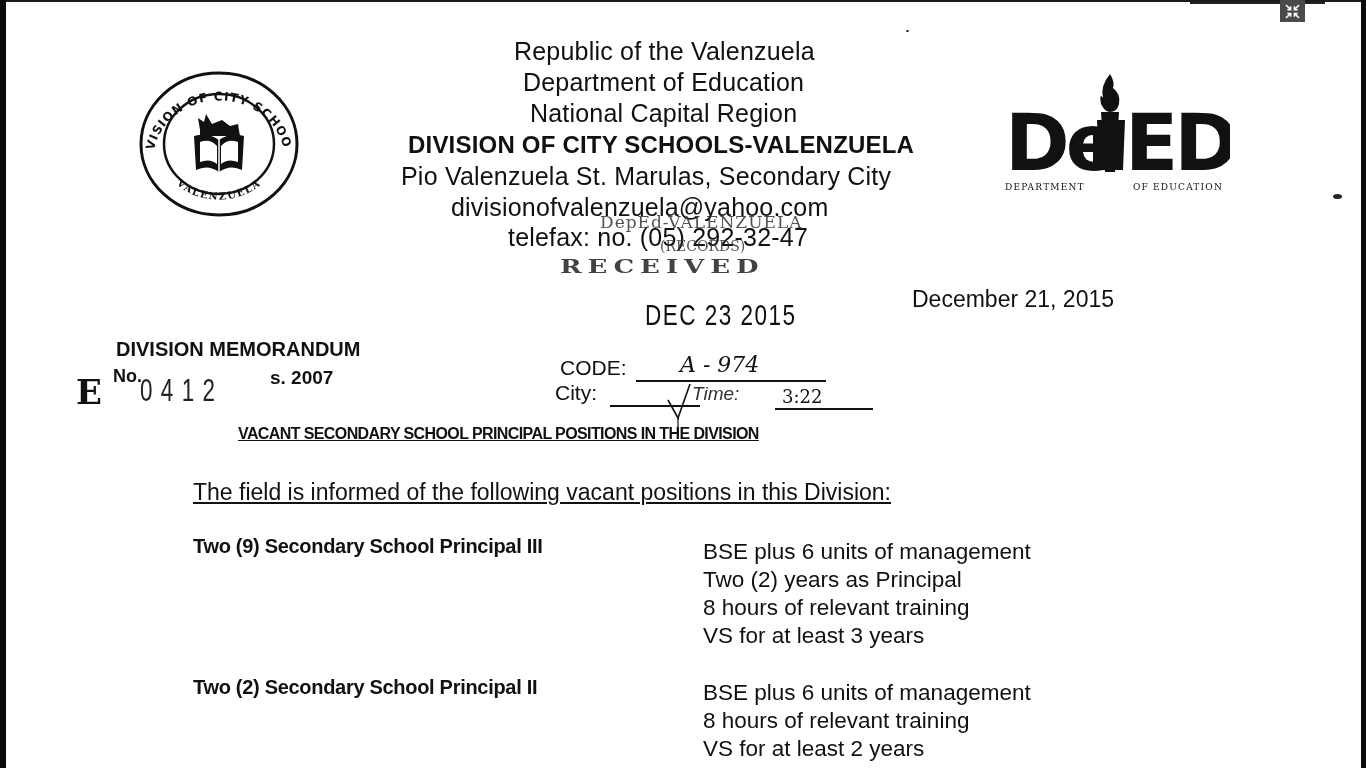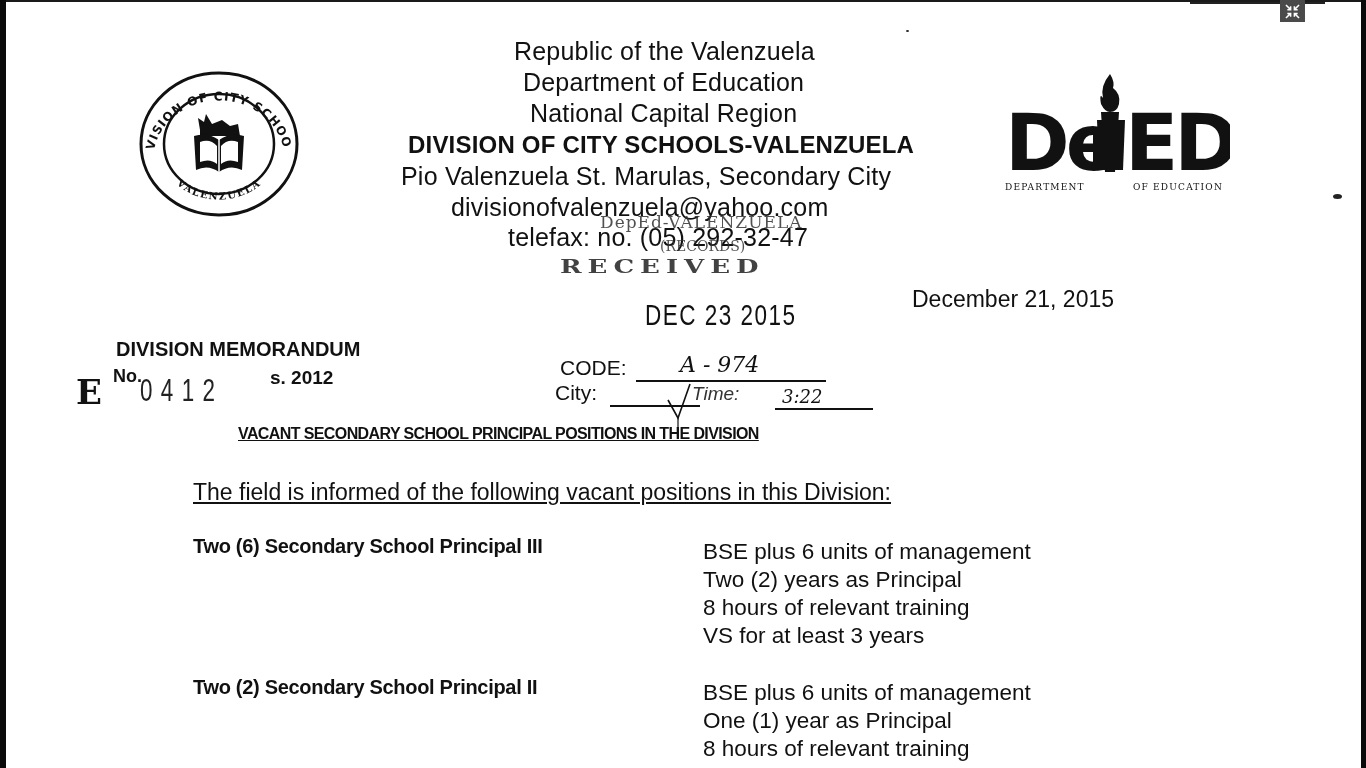--- a/index.html
+++ b/index.html
@@ -47,21 +47,21 @@
     }
     .memo-series { position:absolute; left:270px; top:367px; font-size:19px; font-weight:bold; }
 
     .code-label { position:absolute; left:560px; top:356px; font-size:21px; }
     .code-line { position:absolute; left:636px; top:380px; width:190px; height:2px; background:#111; }
     .code-value { position:absolute; left:680px; top:352px; font-family:"DejaVu Serif", serif; font-style:italic; font-size:22px; }
     .sign-label { position:absolute; left:555px; top:381px; font-size:21px; }
     .sign-line { position:absolute; left:610px; top:405px; width:90px; height:2px; background:#111; }
     .time-label { position:absolute; left:692px; top:383px; font-size:19px; color:#333;font-style:italic; }
     .time-line { position:absolute; left:775px; top:408px; width:98px; height:2px; background:#111; }
-    .time-value { position:absolute; left:782px; top:386px; font-family:"DejaVu Serif", serif; font-style:italic; font-size:18px; }
+    .time-value { position:absolute; left:782px; top:386px; font-family:"DejaVu Serif", serif; font-size:18px; }
     .check-mark { position:absolute; left:660px; top:382px; width:50px; height:50px; }
 
     .subject { position:absolute; left:238px; top:425px; font-size:16px; font-weight:bold; letter-spacing:-0.6px;text-decoration:underline; }
     .intro { position:absolute; left:193px; top:479px; font-size:23px;text-decoration:underline; }
 
     .pos-title { position:absolute; left:193px; font-size:20px; font-weight:bold; letter-spacing:-0.3px; }
     .req { position:absolute; left:703px; font-size:22.5px; line-height:28px; }
     .req div { white-space:nowrap; }
 
     .speck { position:absolute; background:#222; border-radius:50%; }
@@ -128,48 +128,47 @@
 <div class="stamp-overlay" style="left:660px; top:238px; font-size:14px;">(RECORDS)</div>
 <div class="received-stamp">RECEIVED</div>
 <div class="stamp-date">DEC 23 2015</div>
 
 <div class="memo-date">December 21, 2015</div>
 
 <div class="memo-title">DIVISION MEMORANDUM</div>
 <div class="memo-e">E</div>
 <div class="memo-no-label">No.</div>
 <div class="memo-no-value">0412</div>
-<div class="memo-series">s. 2012</div>
+<div class="memo-series">s. 2007</div>
 
 <div class="code-label">CODE:</div>
 <div class="code-line"></div>
 <div class="code-value">A - 974</div>
 <div class="sign-label">City:</div>
 <div class="sign-line"></div>
 <svg class="check-mark" viewBox="0 0 50 50">
   <path d="M8 18 L18 36 L30 2" stroke="#111" stroke-width="1.6" fill="none"></path>
   <path d="M18 36 L18 48" stroke="#111" stroke-width="1.2" fill="none"></path>
 </svg>
 <div class="time-label">Time:</div>
 <div class="time-line"></div>
 <div class="time-value">3:22</div>
 
 <div class="subject">VACANT SECONDARY SCHOOL PRINCIPAL POSITIONS IN THE DIVISION</div>
 <div class="intro">The field is informed of the following vacant positions in this Division:</div>
 
-<div class="pos-title" style="top:535px;">Two (6) Secondary School Principal III</div>
+<div class="pos-title" style="top:535px;">Two (9) Secondary School Principal III</div>
 <div class="req" style="top:538px;">
   <div>BSE plus 6 units of management</div>
   <div>Two (2) years as Principal</div>
   <div>8 hours of relevant training</div>
   <div>VS for at least 3 years</div>
 </div>
 
 <div class="pos-title" style="top:676px;">Two (2) Secondary School Principal II</div>
 <div class="req" style="top:679px;">
   <div>BSE plus 6 units of management</div>
-  <div>One (1) year as Principal</div>
   <div>8 hours of relevant training</div>
   <div>VS for at least 2 years</div>
 </div>
 
 <div class="speck" style="left:1333px; top:194px; width:9px; height:5px;"></div>
 <div class="speck" style="left:906px; top:30px; width:3px; height:2px;"></div>
 
 </body></html>

